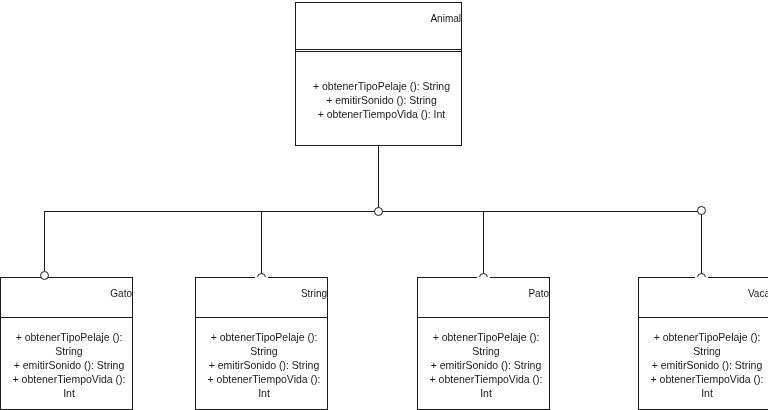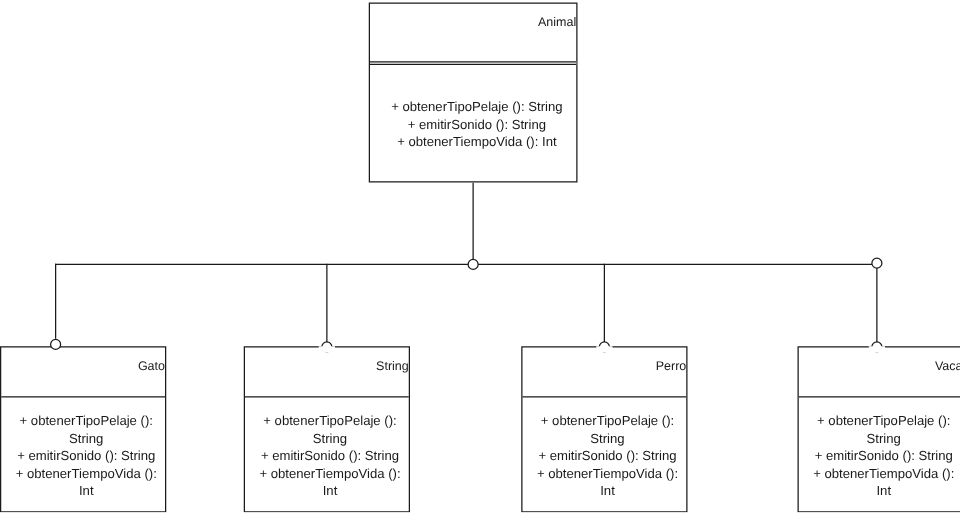--- a/index.html
+++ b/index.html
@@ -193,21 +193,21 @@
     <div class="uml-name-compartment">String</div>
     <div class="uml-sep"></div>
     <div class="uml-members">
       <div class="uml-member">+ obtenerTipoPelaje (): String</div>
       <div class="uml-member">+ emitirSonido (): String</div>
       <div class="uml-member">+ obtenerTiempoVida (): Int</div>
     </div>
   </div>
 
   <div class="uml-class leaf" id="class-gato">
-    <div class="uml-name-compartment">Perro</div>
+    <div class="uml-name-compartment">Pato</div>
     <div class="uml-sep"></div>
     <div class="uml-members">
       <div class="uml-member">+ obtenerTipoPelaje (): String</div>
       <div class="uml-member">+ emitirSonido (): String</div>
       <div class="uml-member">+ obtenerTiempoVida (): Int</div>
     </div>
   </div>
 
   <div class="uml-class leaf" id="class-vaca">
     <div class="uml-name-compartment">Vaca</div>

